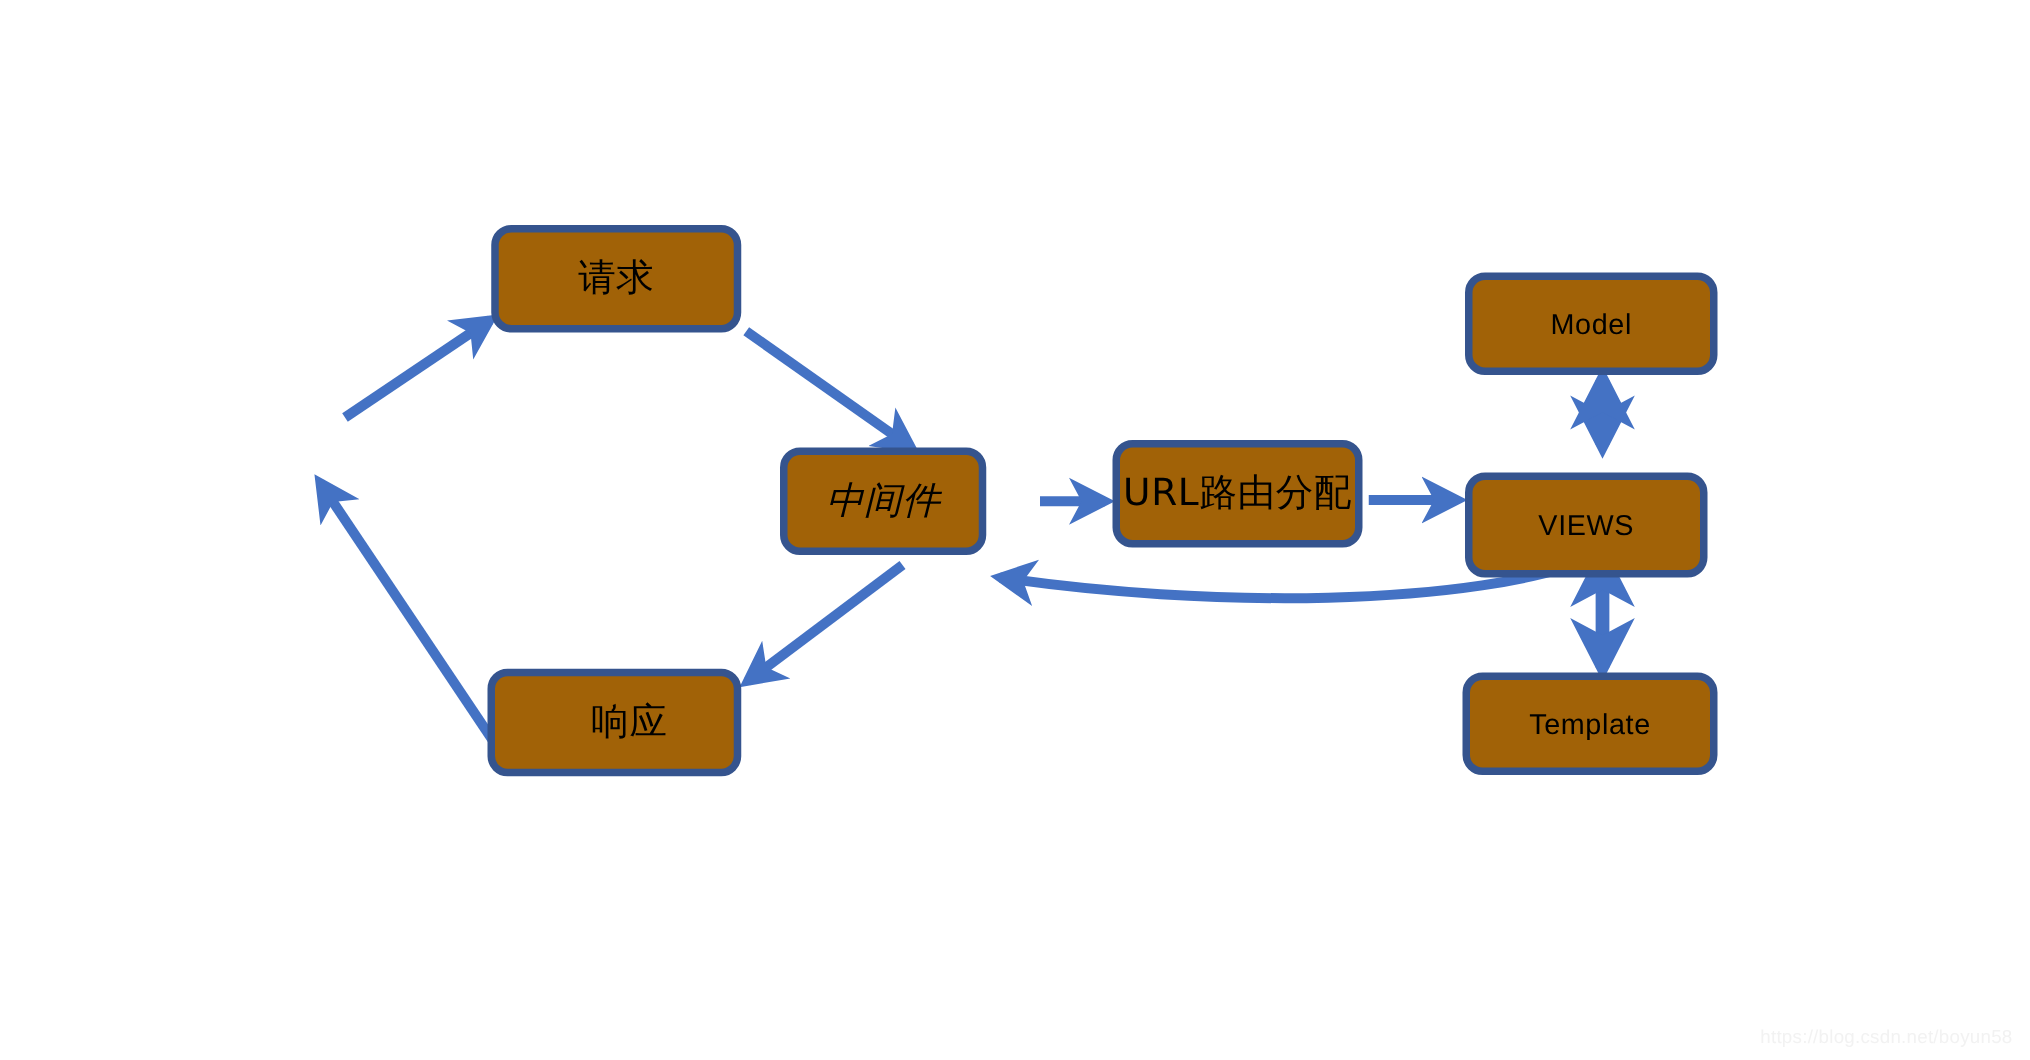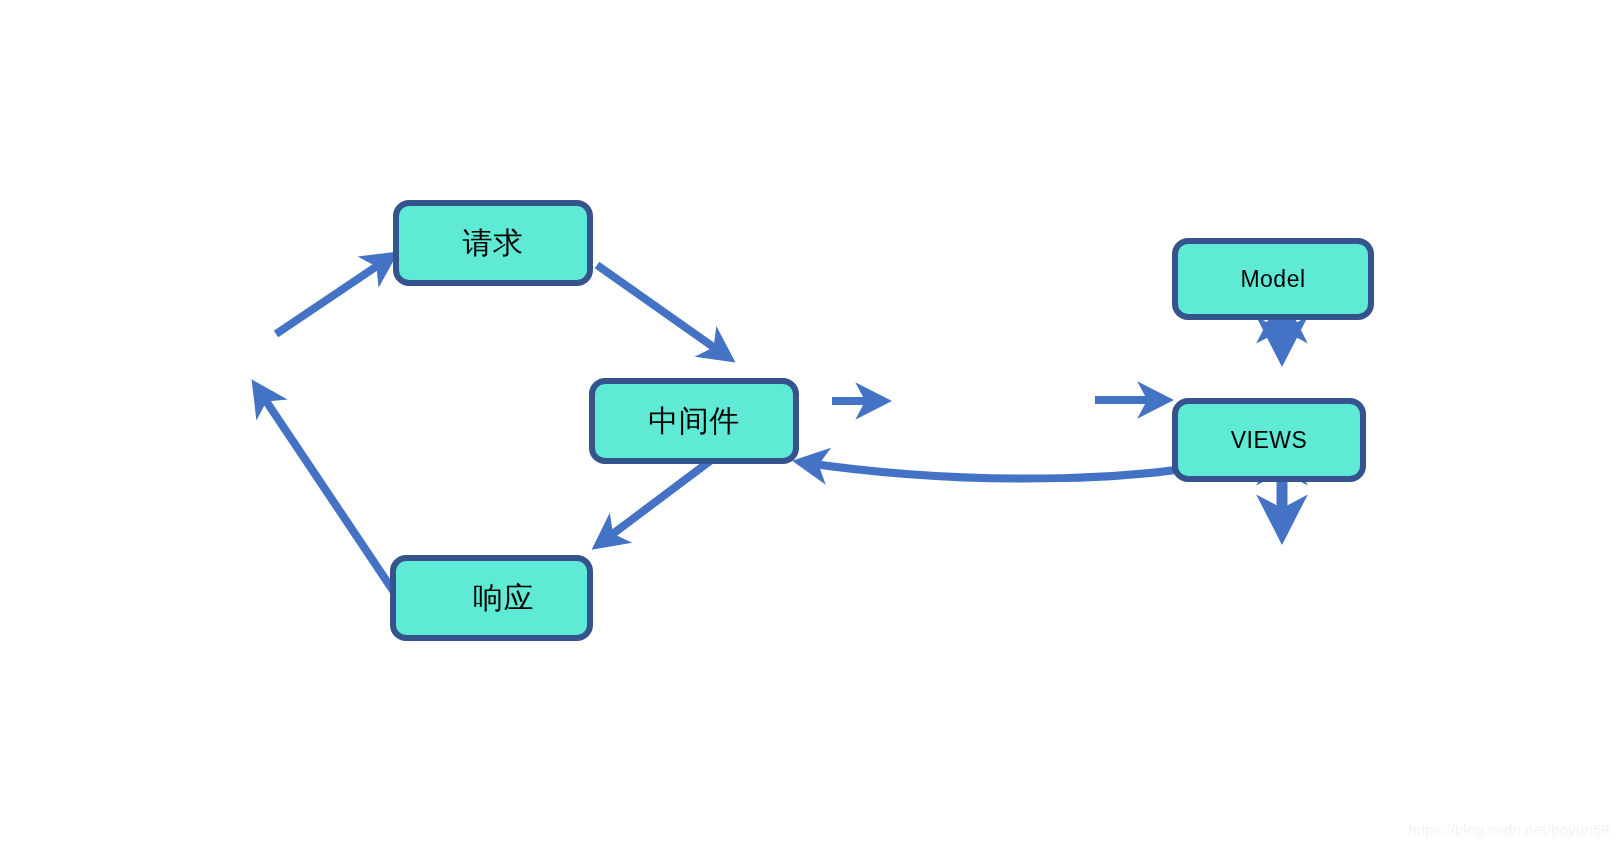--- a/index.html
+++ b/index.html
@@ -20,28 +20,27 @@
   #edges {
     position: absolute;
     left: 0;
     top: 0;
     width: 1624px;
     height: 848px;
   }
   .node {
     position: absolute;
     box-sizing: border-box;
-    background: #5eead4;
+    background: #a16207;
     border: 6px solid #35548E;
     border-radius: 16px;
     display: flex;
     align-items: center;
     justify-content: center;
     z-index: 5;
-    margin-top: 20px;
   }
   .node-label {
     color: #000000;
     font-size: 23px;
     line-height: 1;
     white-space: nowrap;
     letter-spacing: 0.5px;
   }
   .node-label.cjk {
     font-family: "DejaVu Sans", "Liberation Sans", sans-serif;
@@ -94,29 +93,35 @@
 
 
   <div class="node" style="left:393px; top:180px; width:200px; height:86px;">
     <span class="node-label cjk">请求</span>
   </div>
 
   <div class="node" style="left:390px; top:535px; width:203px; height:86px;padding-left:24px;">
     <span class="node-label cjk">响应</span>
   </div>
 
-  <div class="node" style="left:589px; top:358px; width:210px; height:86px;">
+  <div class="node" style="left:624px; top:358px; width:165px; height:86px;font-style:italic;">
     <span class="node-label cjk">中间件</span>
   </div>
 
+  <div class="node" style="left:890px; top:352px; width:200px; height:86px;">
+    <span class="node-label cjk">URL路由分配</span>
+  </div>
 
   <div class="node" style="left:1172px; top:378px; width:194px; height:84px;">
     <span class="node-label">VIEWS</span>
   </div>
 
   <div class="node" style="left:1172px; top:218px; width:202px; height:82px;">
     <span class="node-label">Model</span>
   </div>
 
+  <div class="node" style="left:1170px; top:538px; width:204px; height:82px;">
+    <span class="node-label">Template</span>
+  </div>
 
   <div class="watermark">https://blog.csdn.net/boyun58</div>
 
 </div>
 
 </body></html>

